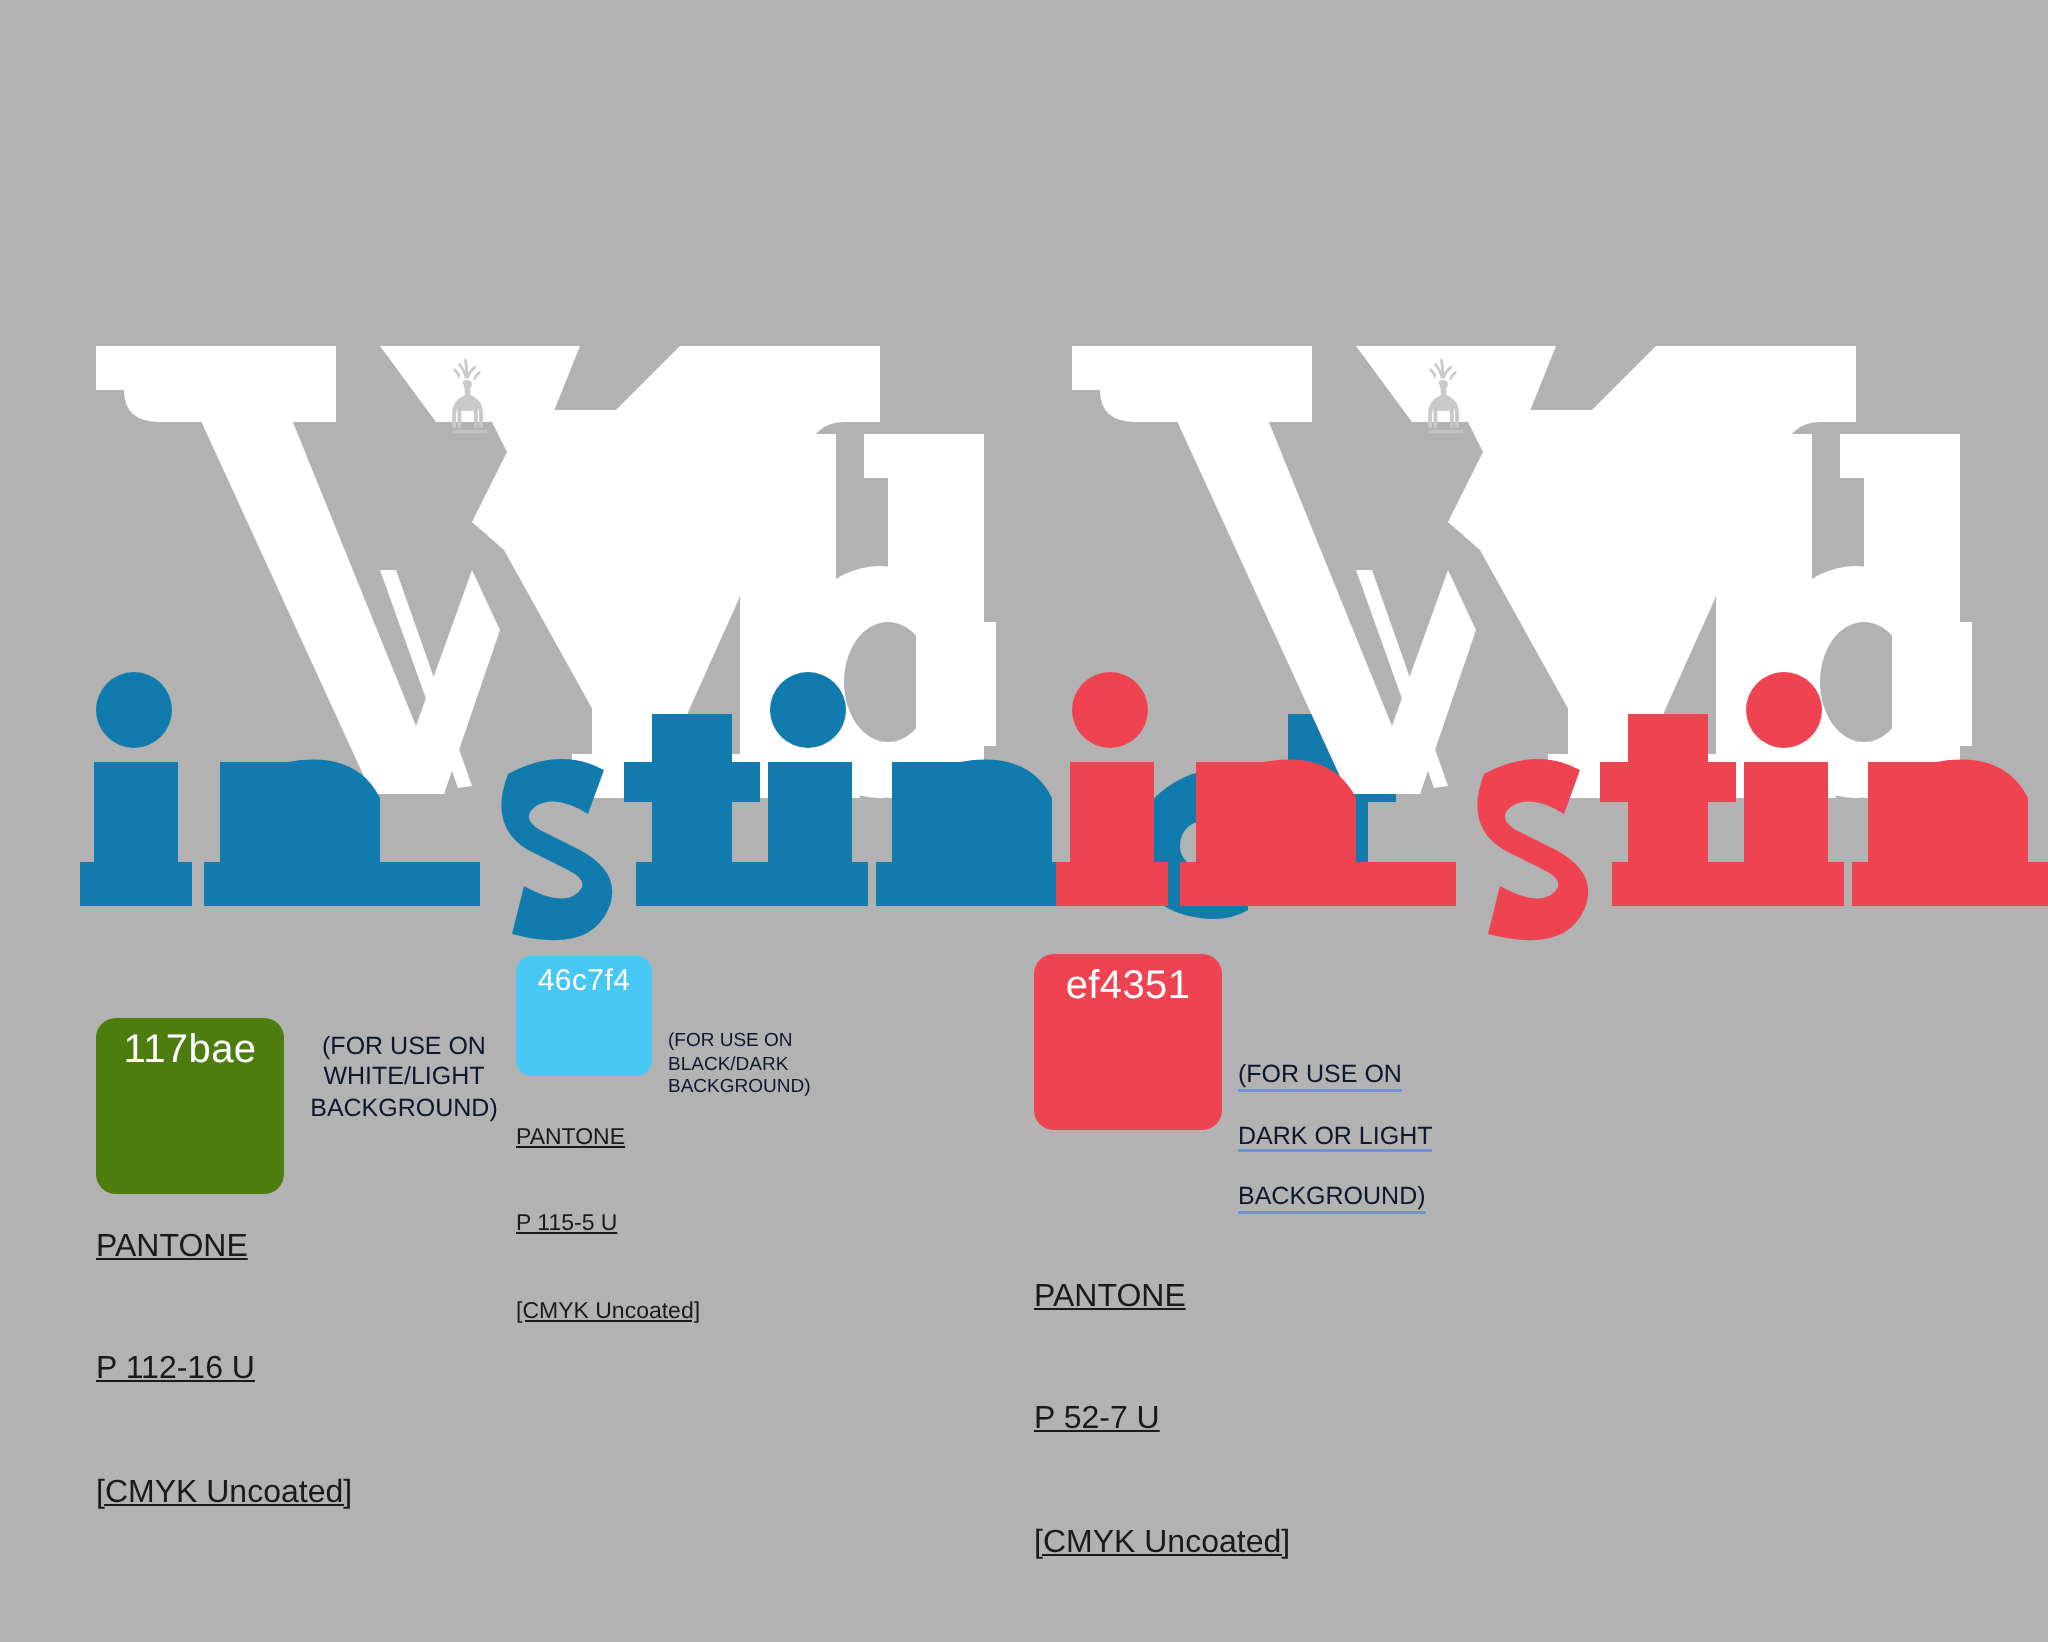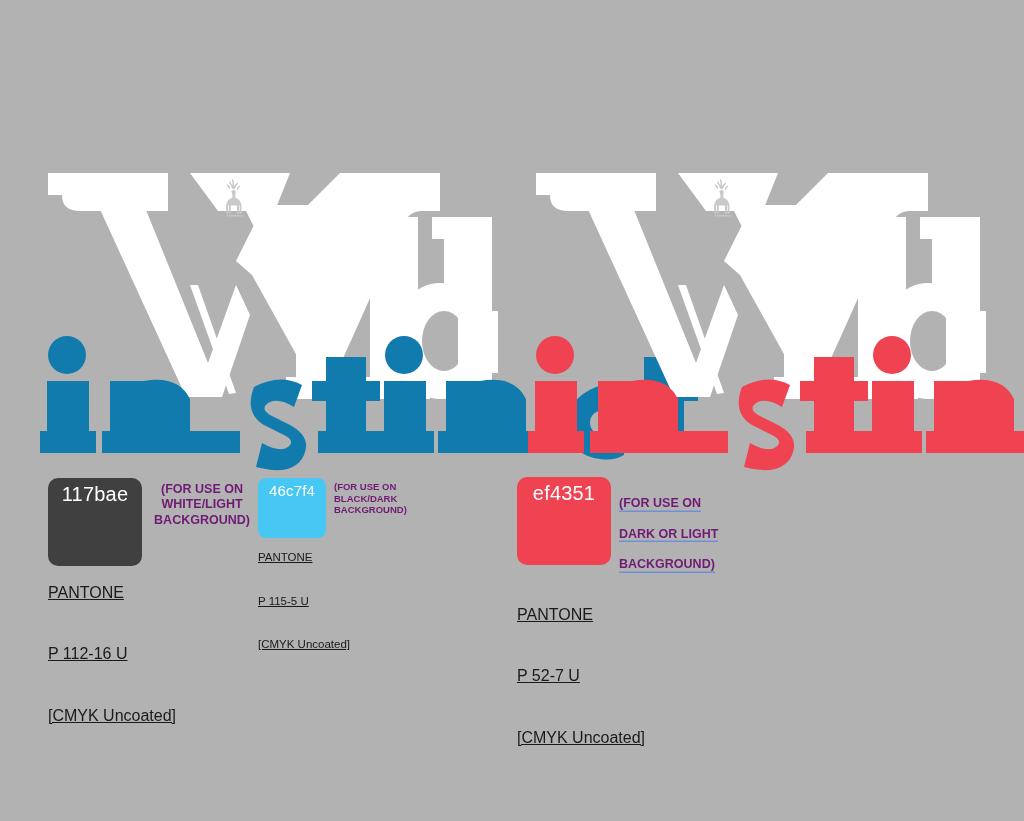--- a/index.html
+++ b/index.html
@@ -65,26 +65,27 @@
     color: #ffffff;
     font-family: "Liberation Sans", sans-serif;
     letter-spacing: 0.2px;
     white-space: nowrap;
   }
   .swatch-chip.big   .swatch-hex { font-size: 20px; top: 5px; }
   .swatch-chip.small .swatch-hex { font-size: 15px; top: 4px; }
 
   .usage-note {
     font-family: "Liberation Sans", sans-serif;
-    color: #701a75;
-    font-weight: 700;
+    color: #0f172a;
+    font-weight: 400;
     line-height: 1.22;
     white-space: pre-line;
     margin-left: 8px;
     padding-top: 4px;
+    margin-top: 34px;
   }
   .usage-note.lg {
     font-size: 12.5px;
     text-align: center;
     width: 104px;
   }
   .usage-note.sm {
     font-size: 9.5px;
     text-align: left;
     width: 96px;
@@ -267,21 +268,21 @@
                  q-16 -4 -16 -14 q0 -12 16 -14 q10 -2 18 6 l0 -24 q-12 -8 -28 -4 z"></path>
         <rect x="604" y="192" width="40" height="96"></rect>
         <rect x="590" y="216" width="68" height="20"></rect>
         <rect x="596" y="266" width="60" height="22"></rect>
       </g>
     </svg>
   </div>
 
   <div class="swatch-group primary">
     <div class="swatch-row">
-      <div class="swatch-chip big" style="background: #404040;">
+      <div class="swatch-chip big" style="background: #4d7c0f; margin-top: 31px;">
         <span class="swatch-hex">117bae</span>
       </div>
       <div class="usage-note lg">(FOR USE ON
 WHITE/LIGHT
 BACKGROUND)</div>
     </div>
     <div class="pantone-block lg">PANTONE
 
 P 112-16 U
 

